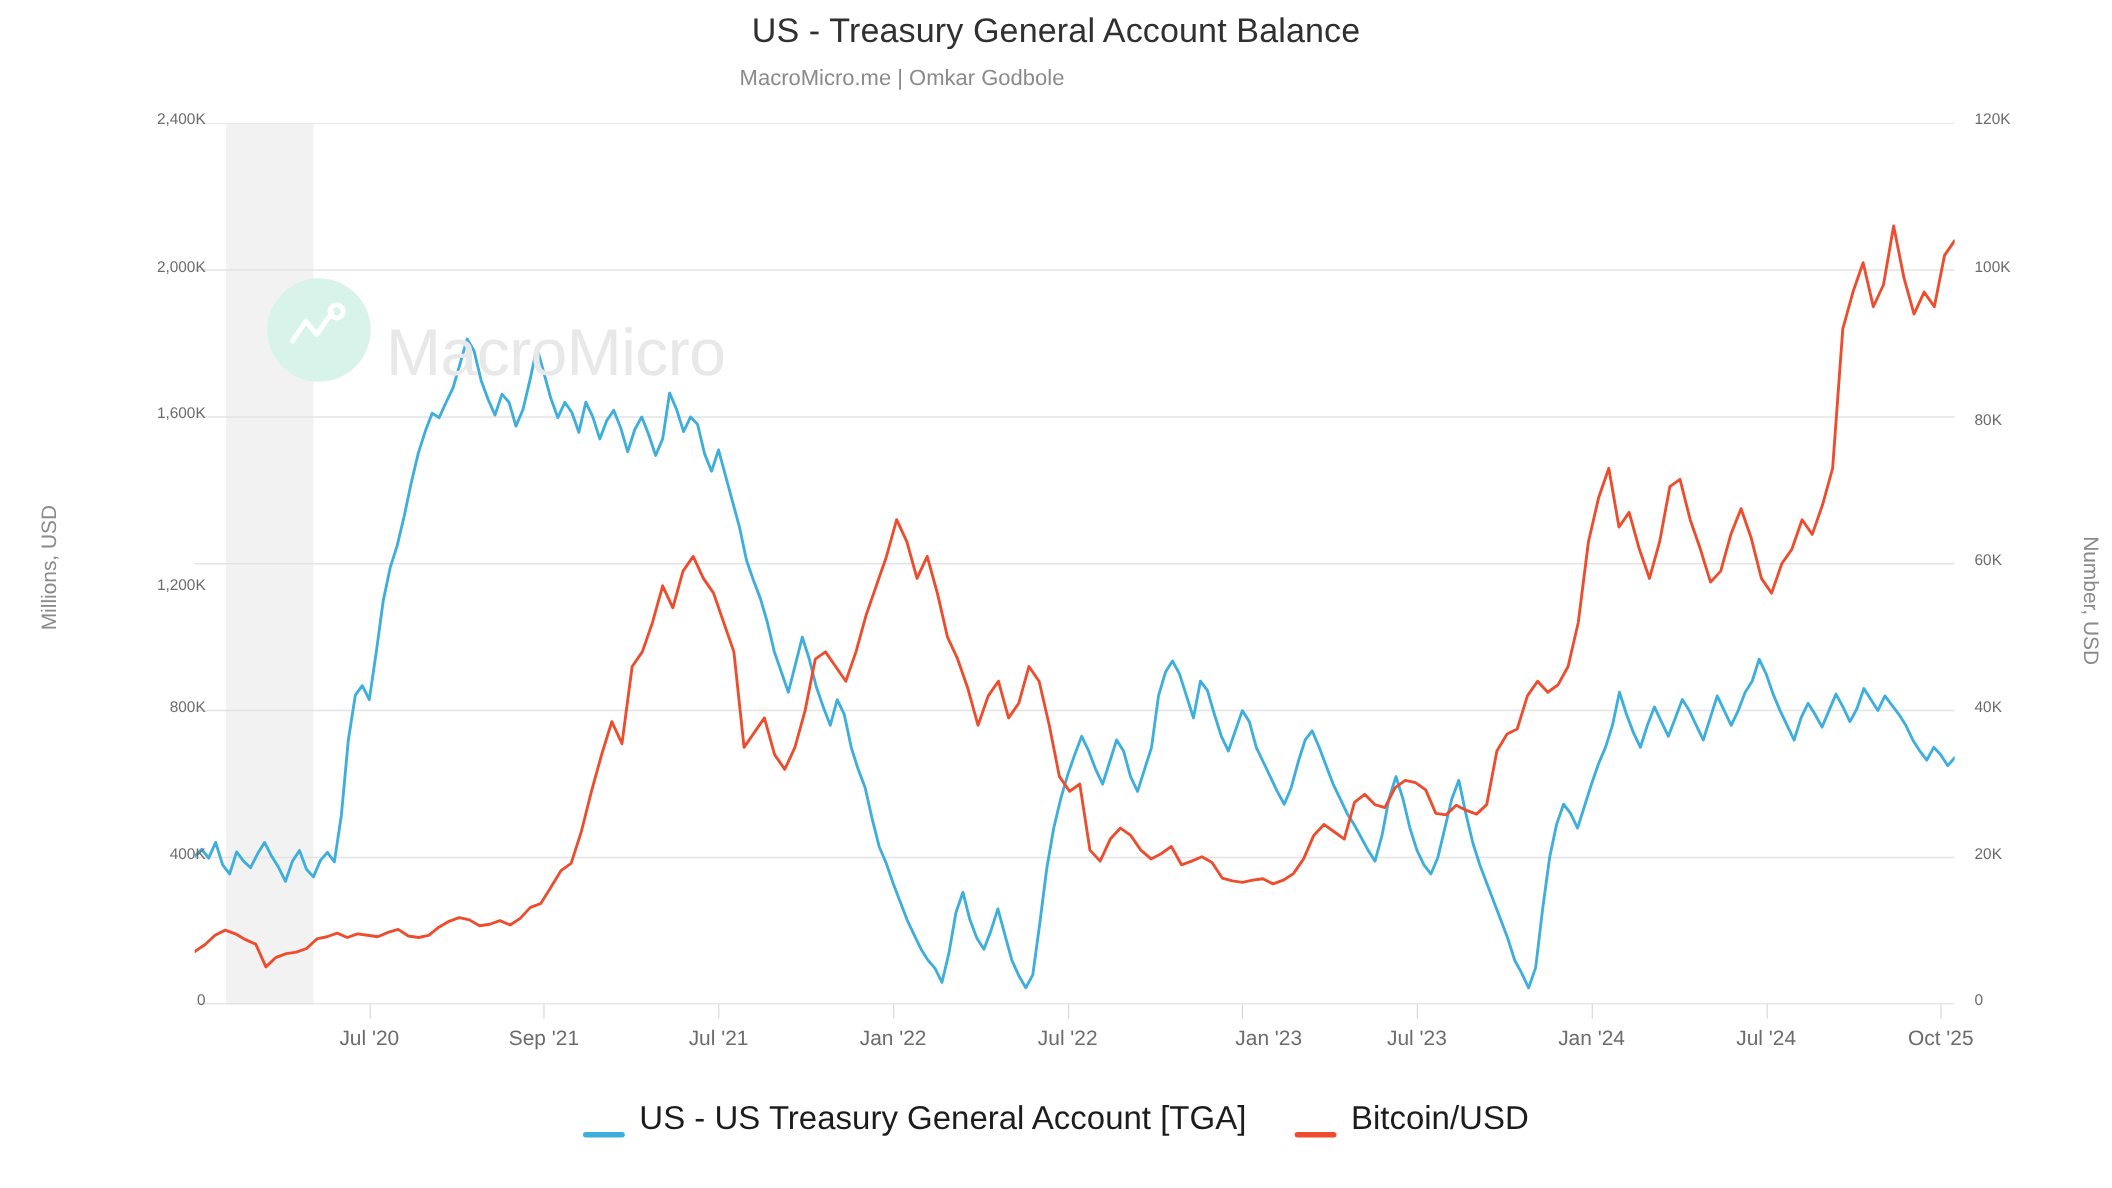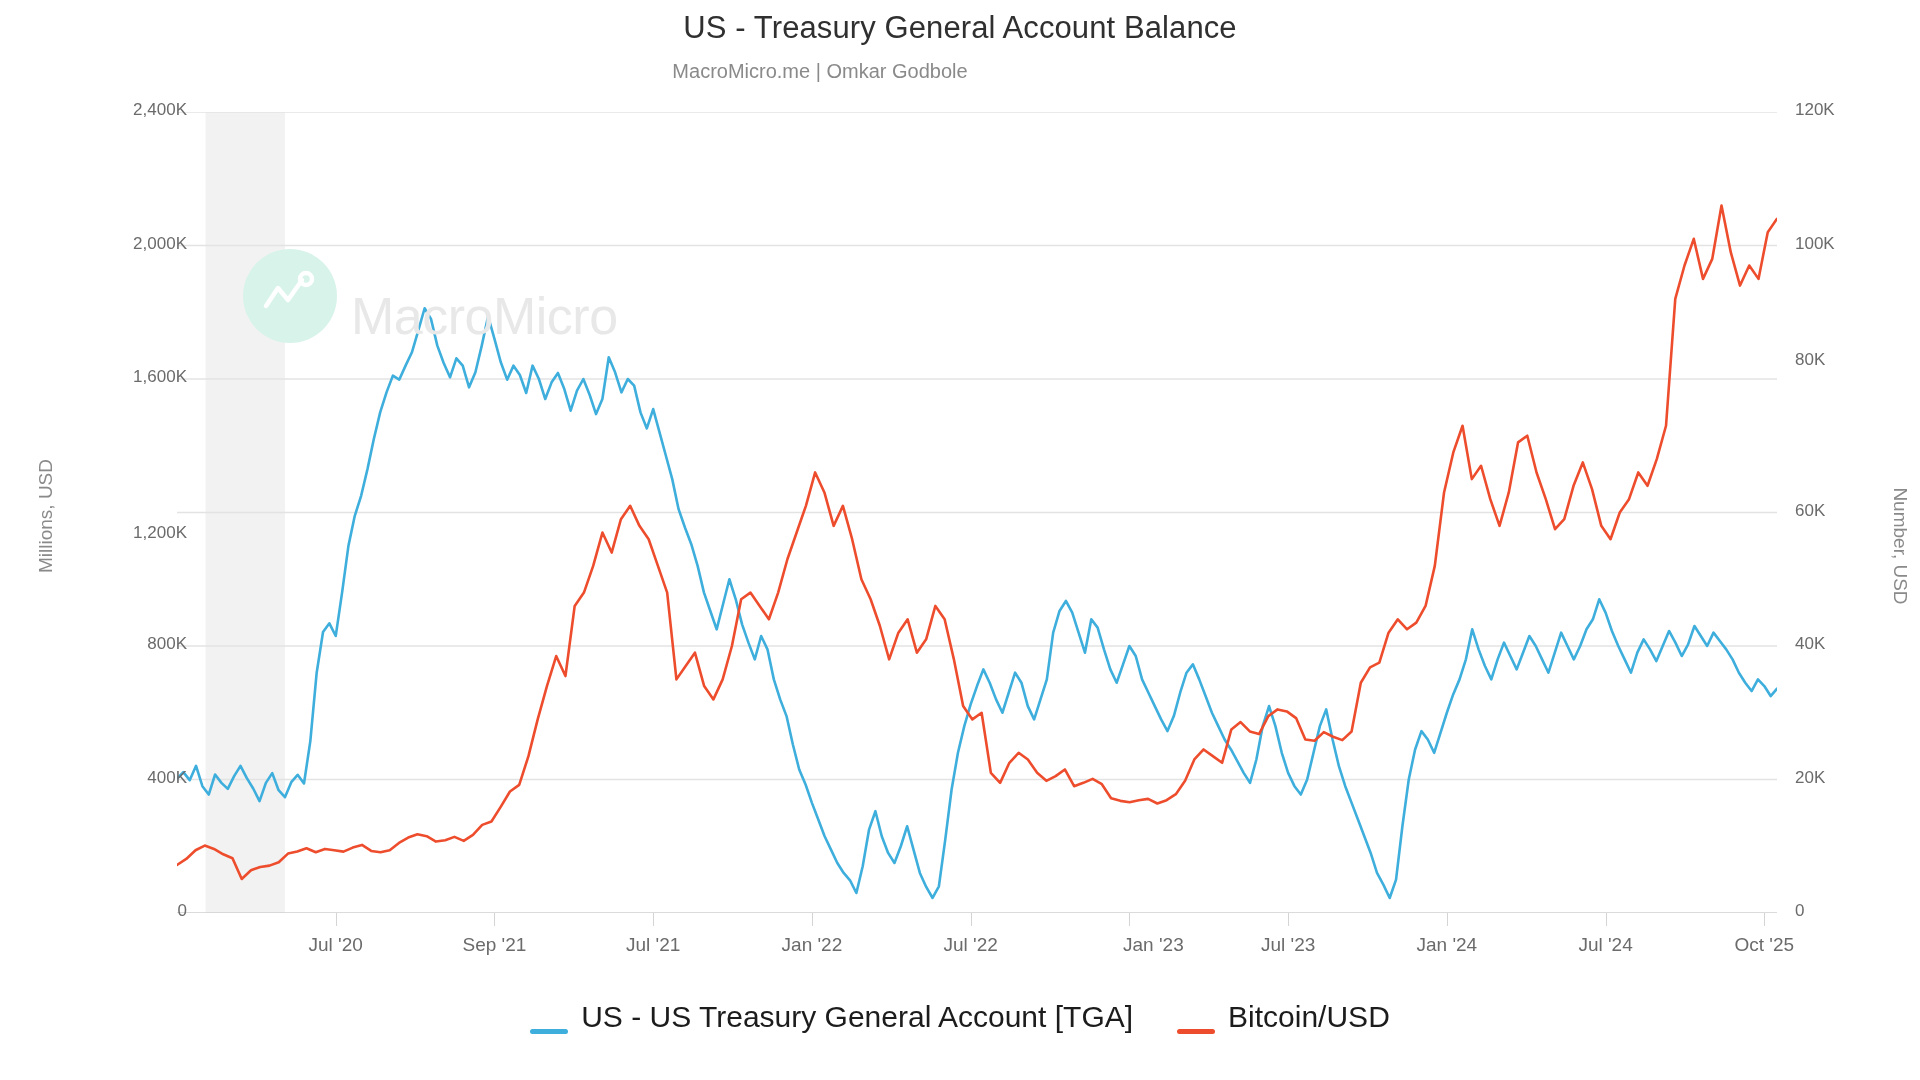--- a/index.html
+++ b/index.html
@@ -19,42 +19,42 @@
 
   .gridline{stroke:#e3e3e3;stroke-width:1.4;}
   .baseline{stroke:#cfcfcf;stroke-width:1.6;}
   .recession{fill:#f2f2f2;}
   .serieslineA{fill:none;stroke:#3EAEDC;stroke-width:2.6;
                stroke-linejoin:round;stroke-linecap:round;}
   .serieslineB{fill:none;stroke:#EE4D2D;stroke-width:2.6;
                stroke-linejoin:round;stroke-linecap:round;}
 
   
-  .ytick{position:absolute;font-size:17px;color:#6b6b6b;white-space:nowrap;}
+  .ytick{position:absolute;font-size:14px;color:#6b6b6b;white-space:nowrap;}
   .ytick.left{right:1757px;text-align:right;}
   .ytick.right{left:1795px;text-align:left;}
   .xtick{position:absolute;font-size:19px;color:#6b6b6b;white-space:nowrap;
          transform:translateX(-50%);top:934px;}
   .xtickmark{position:absolute;top:913px;width:1px;height:13px;background:#d4d4d4;}
 
   #ylabel-left{position:absolute;left:18px;top:0;width:40px;height:1080px;}
   #ylabel-left span{position:absolute;left:-62px;top:505px;width:180px;
         text-align:center;font-size:19px;color:#8a8a8a;
         transform:rotate(-90deg);display:block;}
   #ylabel-right{position:absolute;left:1872px;top:0;width:40px;height:1080px;}
   #ylabel-right span{position:absolute;left:-62px;top:535px;width:180px;
         text-align:center;font-size:19px;color:#8a8a8a;
         transform:rotate(90deg);display:block;}
 
   
   #watermark{position:absolute;left:243px;top:245px;display:flex;
              align-items:center;gap:14px;pointer-events:none;}
   #wm-badge{width:94px;height:94px;border-radius:50%;background:#d8f3ea;
             display:flex;align-items:center;justify-content:center;}
-  #wm-text{font-size:52px;color:#e8e8e8;letter-spacing:-.5px;font-weight:500;margin-top:41px;}
+  #wm-text{font-size:60px;color:#e8e8e8;letter-spacing:-.5px;font-weight:500;margin-top:41px;}
 
   
   #legend{position:absolute;left:0;top:1000px;width:1920px;
           display:flex;justify-content:center;align-items:center;gap:44px;}
   .legend-item{display:flex;align-items:flex-end;gap:13px;}
   .legend-swatch{width:38px;height:5px;border-radius:3px;}
   .legend-text{font-size:30px;color:#1c1c1c;}
 </style>
 </head>
 <body>
@@ -99,21 +99,21 @@
       <div class="ytick left" style="top: 523px;">1,200K</div>
       <div class="ytick left" style="top: 367px;">1,600K</div>
       <div class="ytick left" style="top: 233.5px;">2,000K</div>
       <div class="ytick left" style="top: 100px;">2,400K</div>
     </div>
   <div id="ticks-right">
       <div class="ytick right" style="top: 901px;">0</div>
       <div class="ytick right" style="top: 767.5px;">20K</div>
       <div class="ytick right" style="top: 634px;">40K</div>
       <div class="ytick right" style="top: 500.5px;">60K</div>
-      <div class="ytick right" style="top: 350px;">80K</div>
+      <div class="ytick right" style="top: 373px;">80K</div>
       <div class="ytick right" style="top: 233.5px;">100K</div>
       <div class="ytick right" style="top: 100px;">120K</div>
     </div>
   <div id="ticks-x">
       <div class="xtick" style="left: 335.73px;">Jul '20</div>
       <div class="xtickmark" style="left: 335.73px;"></div>
       <div class="xtick" style="left: 494.46px;">Sep '21</div>
       <div class="xtickmark" style="left: 494.46px;"></div>
       <div class="xtick" style="left: 653.19px;">Jul '21</div>
       <div class="xtickmark" style="left: 653.19px;"></div>

